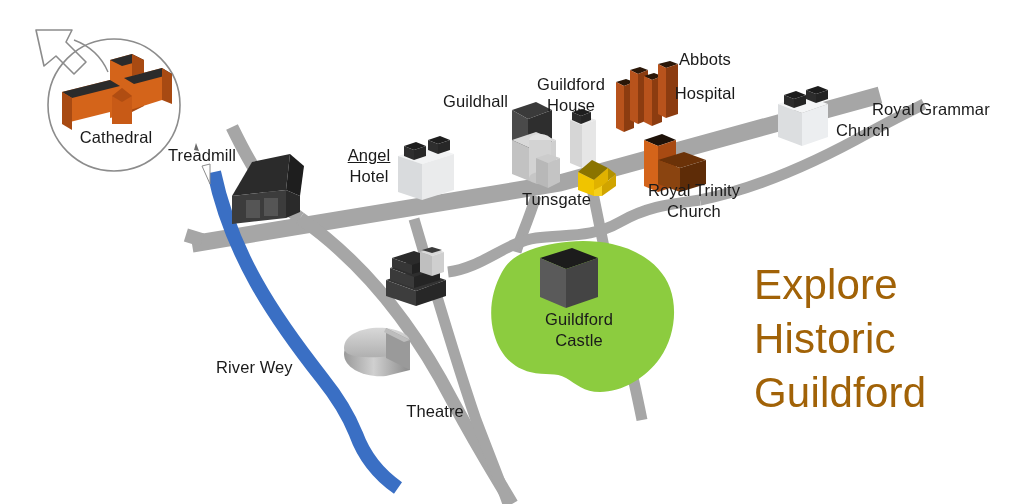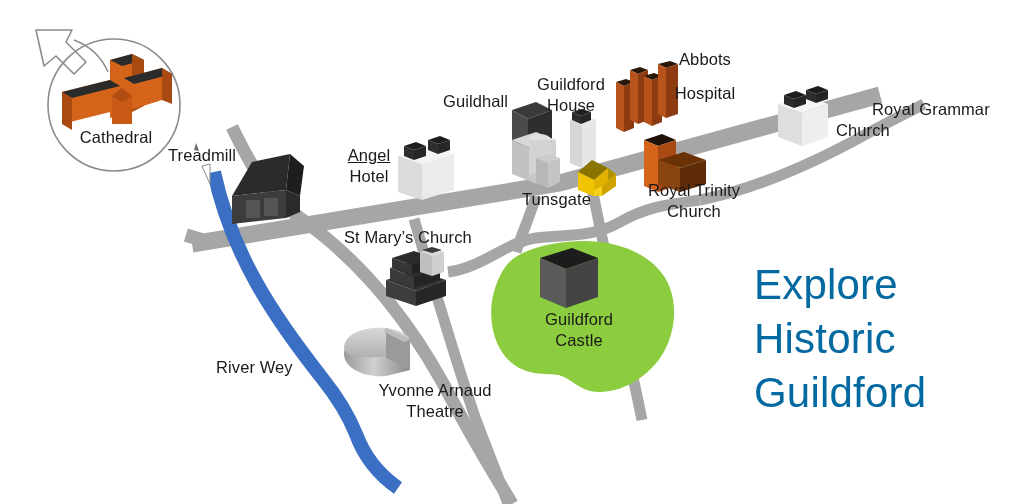--- a/index.html
+++ b/index.html
@@ -31,21 +31,21 @@
     color: #1a1a1a;
     font-size: 16.5px;
     line-height: 1.18;
     white-space: pre;
     letter-spacing: 0.1px;
   }
   .label-center { text-align: center; }
   .title-block {
     position: absolute;
     font-family: "Liberation Sans", sans-serif;
-    color: #0369a1;
+    color: #a16207;
     font-size: 42px;
     line-height: 1.28;
     font-weight: 400;
     letter-spacing: 0.2px;
   }
   .title-line { display: block; }
 </style>
 </head>
 <body>
 
@@ -286,28 +286,26 @@
   <div class="map-label label-center" style="left:664px; top:84px; width:82px;">Hospital</div>
 
   <div class="map-label" style="left:836px; top:100px;margin-left:36px;">Royal Grammar</div>
   <div class="map-label" style="left:836px; top:121px;">Church</div>
 
   <div class="map-label" style="left:522px; top:190px;">Tunsgate</div>
 
   <div class="map-label label-center" style="left:644px; top:181px; width:100px;">Royal Trinity</div>
   <div class="map-label label-center" style="left:644px; top:202px; width:100px;">Church</div>
 
-  <div class="map-label" style="left:344px; top:228px;">St Mary’s Church</div>
 
   <div class="map-label label-center" style="left:534px; top:310px; width:90px;">Guildford</div>
   <div class="map-label label-center" style="left:534px; top:331px; width:90px;">Castle</div>
 
   <div class="map-label" style="left:216px; top:326px;margin-top:32px;">River Wey</div>
 
-  <div class="map-label label-center" style="left:372px; top:381px; width:126px;">Yvonne Arnaud</div>
   <div class="map-label label-center" style="left:372px; top:402px; width:126px;">Theatre</div>
 
   <div class="title-block" style="left:754px; top:258px;">
     <span class="title-line">Explore</span>
     <span class="title-line">Historic</span>
     <span class="title-line">Guildford</span>
   </div>
 
 </div>
 

